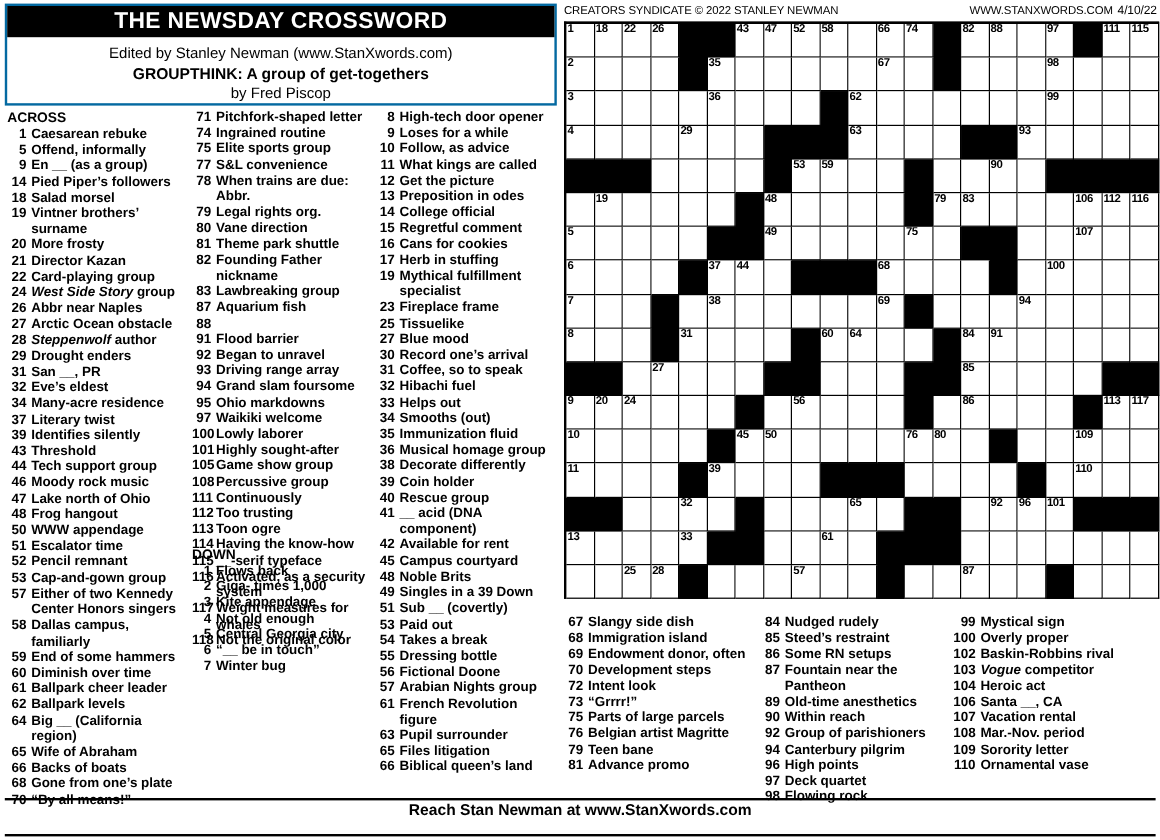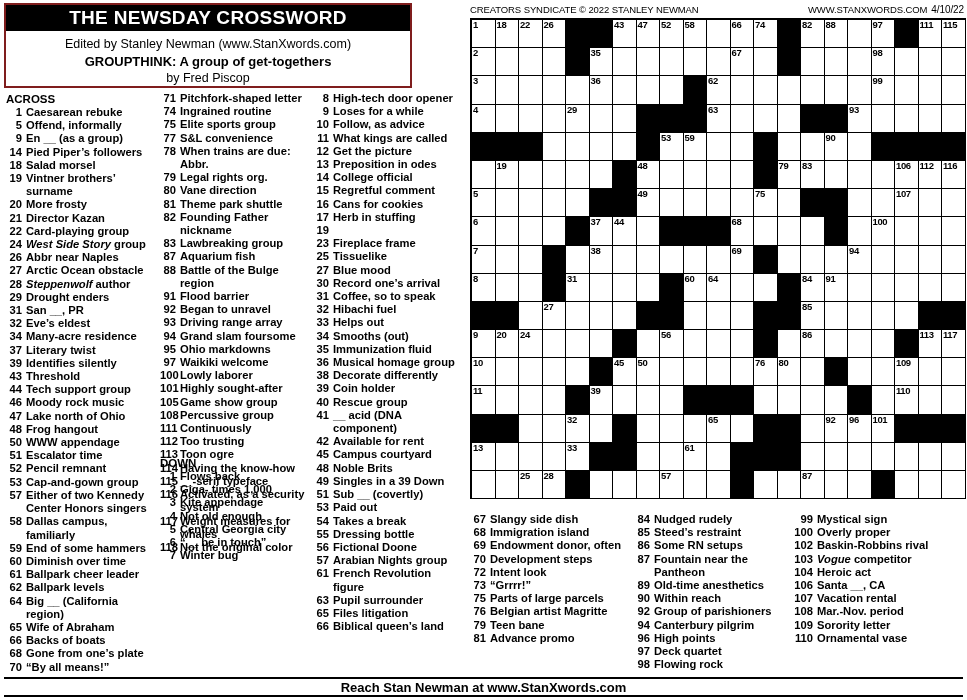--- a/index.html
+++ b/index.html
@@ -15,22 +15,22 @@
   #page {
     position: relative;
     width: 967px; height: 700px;
     background: #fff;
   }
 
   
   #masthead {
     position: absolute;
     left: 4px; top: 3px;
-    width: 408px; height: 85px;
-    border: 2px solid #7f1d1d;
+    width: 460px; height: 85px;
+    border: 2px solid #0369a1;
     background: #fff;
   }
   #masthead-title {
     background: #000;
     color: #fff;
     text-align: center;
     font-weight: bold;
     font-size: 19px;
     letter-spacing: 0.3px;
     line-height: 25px;
@@ -124,25 +124,25 @@
   #col-down-1   { left: 160px; top: 456px; width: 150px; }
   #col-down-2   { left: 313px; top: 92px;  width: 152px; }
   #col-down-3   { left: 470px; top: 513px; width: 160px; }
   #col-down-4   { left: 634px; top: 513px; width: 158px; }
   #col-down-5   { left: 793px; top: 513px; width: 172px; }
 
   
   #footer {
     position: absolute;
     left: 4px; bottom: 3px;
-    width: 959px; height: 20px;
+    width: 959px; height: 32px;
     border-top: 2.5px solid #000;
     border-bottom: 2.5px solid #000;
     display: flex;
-    align-items: flex-end;
+    align-items: flex-start;
     justify-content: center;
   }
   #footer-text {
     font-weight: bold;
     font-size: 13px;
   }
 </style>
 </head>
 <body>
 
@@ -899,21 +899,20 @@
         <div class="clue">
           <span class="cn">83</span>
           <span class="ct">Lawbreaking group</span>
         </div>
         <div class="clue">
           <span class="cn">87</span>
           <span class="ct">Aquarium fish</span>
         </div>
         <div class="clue">
           <span class="cn">88</span>
-          <span class="ct">Battle of the Bulge region</span>
         </div>
         <div class="clue">
           <span class="cn">91</span>
           <span class="ct">Flood barrier</span>
         </div>
         <div class="clue">
           <span class="cn">92</span>
           <span class="ct">Began to unravel</span>
         </div>
         <div class="clue">
@@ -1054,20 +1053,21 @@
         <div class="clue">
           <span class="cn">16</span>
           <span class="ct">Cans for cookies</span>
         </div>
         <div class="clue">
           <span class="cn">17</span>
           <span class="ct">Herb in stuffing</span>
         </div>
         <div class="clue">
           <span class="cn">19</span>
+          <span class="ct">Mythical fulfillment specialist</span>
         </div>
         <div class="clue">
           <span class="cn">23</span>
           <span class="ct">Fireplace frame</span>
         </div>
         <div class="clue">
           <span class="cn">25</span>
           <span class="ct">Tissuelike</span>
         </div>
         <div class="clue">

